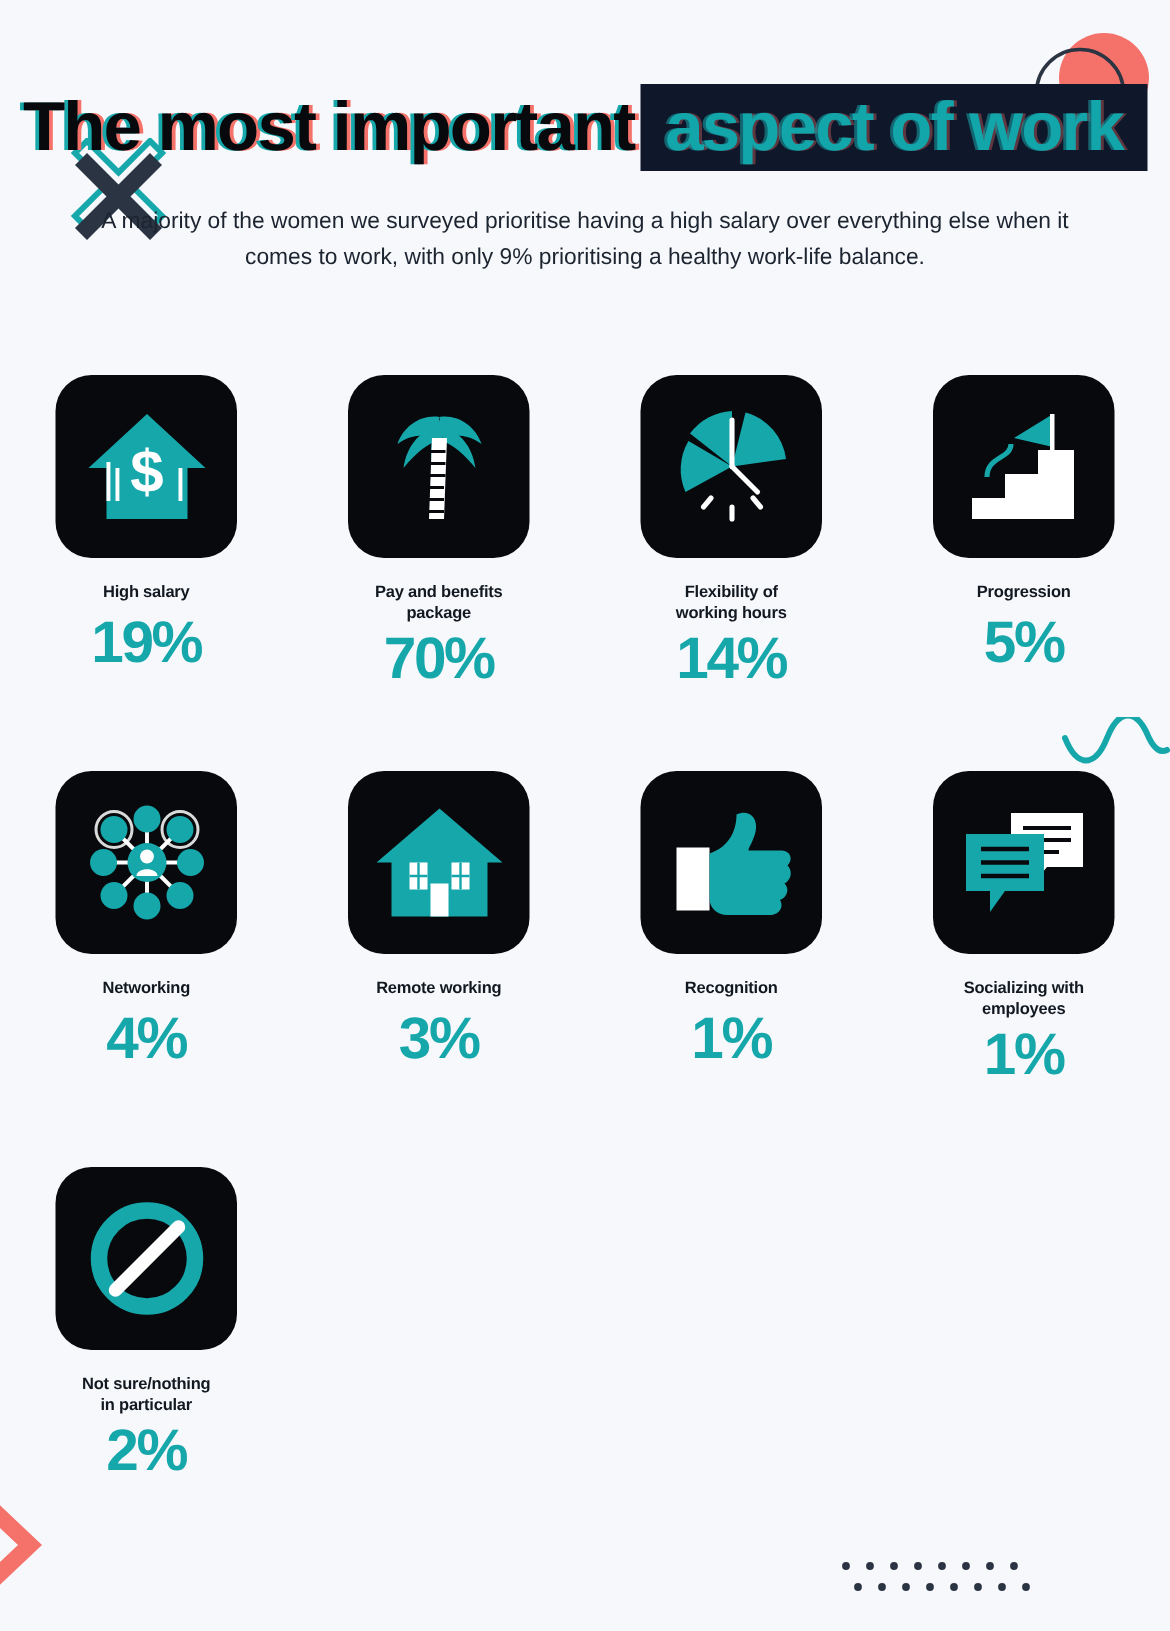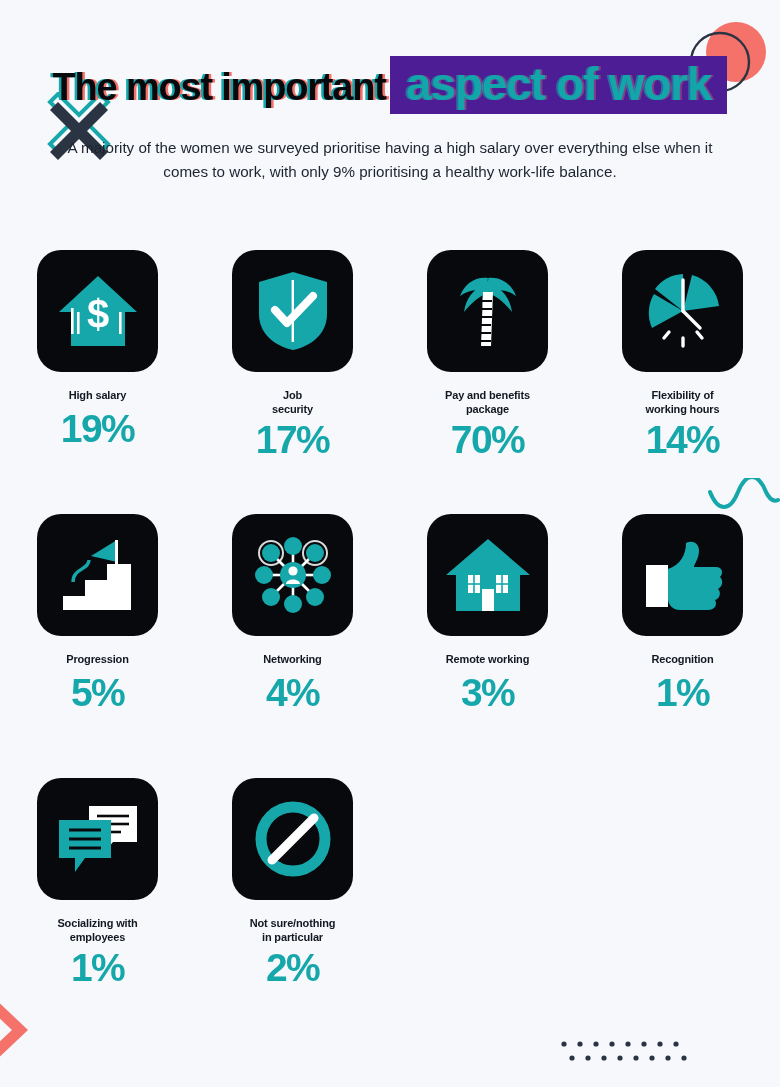--- a/index.html
+++ b/index.html
@@ -17,27 +17,27 @@
 
   .deco-x{left:44px;top:92px;width:70px;height:70px;}
   .deco-circles{right:8px;top:18px;width:88px;height:82px;}
   .deco-wave{right:0px;top:478px;width:72px;height:34px;}
   .deco-chevron{left:-18px;top:992px;width:54px;height:76px;}
   .deco-dots{left:560px;top:1038px;width:136px;height:32px;}
 
   
   .header{position:relative;padding-top:48px;text-align:center;}
   .title-line1{
-    font-size:38px;font-weight:bold;line-height:1.0;
+    font-size:46px;font-weight:bold;line-height:1.0;
     color:#07090C;letter-spacing:-1.2px;
     position:relative;display:inline-block;
     text-shadow:-2.5px 0 0 #17A8AC, 2.5px 0 0 #F4726A;
   }
   .title-band{
-    display:inline-block;background:#4c1d95;
+    display:inline-block;background:#0f172a;
     padding:5px 16px 7px 16px;margin-top:8px;
   }
   .title-line2{
     font-size:46px;font-weight:bold;line-height:1.0;
     color:#12A5AA;letter-spacing:-1.2px;
     text-shadow:-2px 0 0 rgba(23,168,172,.55), 2px 0 0 rgba(244,114,106,.35);
   }
   .subtitle{
     margin:22px auto 0 auto;width:668px;
     font-size:15.2px;line-height:1.55;color:#1C2430;
@@ -148,34 +148,20 @@
       </svg>
           </span>
      </div>
      <div class="cell-label">High salary</div>
      <div class="cell-value">19%</div>
       </div>
       <div class="cell two-line">
         <div class="tile">
        <span>
       <svg width="80" height="86" viewBox="0 0 80 86">
-        <path d="M40 4 L74 14 L74 46 C74 66 58 78 40 82 C22 78 6 66 6 46 L6 14 Z" fill="#16A7AB"></path>
-        <rect x="38.6" y="12" width="2.4" height="62" fill="#FFFFFF"></rect>
-        <path d="M22 42 L34 55 L60 28" fill="none" stroke="#FFFFFF" stroke-width="8" stroke-linecap="round" stroke-linejoin="round"></path>
-      </svg>
-          </span>
-     </div>
-     <div class="cell-label">Job
-security</div>
-     <div class="cell-value">17%</div>
-      </div>
-      <div class="cell two-line">
-        <div class="tile">
-       <span>
-      <svg width="80" height="86" viewBox="0 0 80 86">
         <path d="M40 10 C28 8 16 16 12 28 C20 22 30 21 38 24 Z" fill="#16A7AB"></path>
         <path d="M40 10 C52 8 64 16 68 28 C60 22 50 21 42 24 Z" fill="#16A7AB"></path>
         <path d="M40 12 C34 22 33 34 36 44 C40 34 42 22 44 14 Z" fill="#16A7AB"></path>
         <path d="M42 16 C54 20 62 30 64 44 C56 34 48 28 42 26 Z" fill="#16A7AB"></path>
         <path d="M38 16 C26 20 18 30 16 44 C24 34 32 28 38 26 Z" fill="#16A7AB"></path>
         <path d="M35 24 L45 24 L43 78 L33 78 Z" fill="#FFFFFF"></path>
         <g stroke="#07090C" stroke-width="2">
           <line x1="34" y1="33" x2="44" y2="33"></line>
                 <line x1="34" y1="41" x2="44" y2="41"></line>
           <line x1="33" y1="49" x2="44" y2="49"></line>

